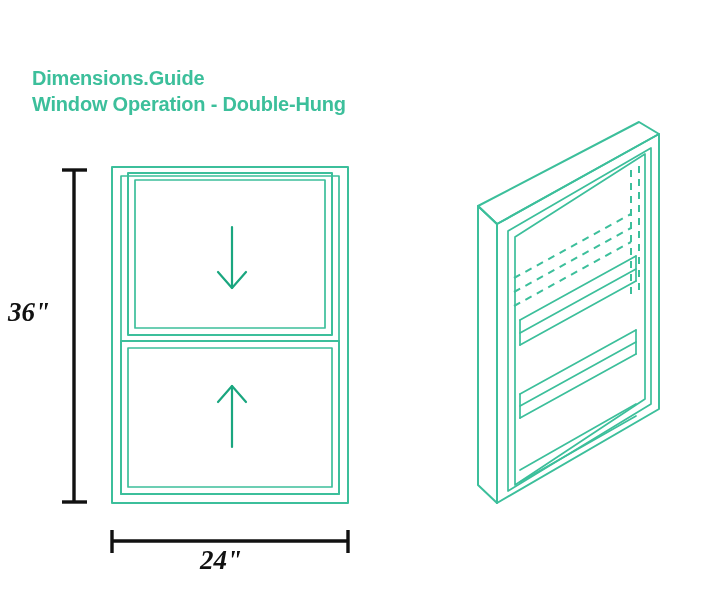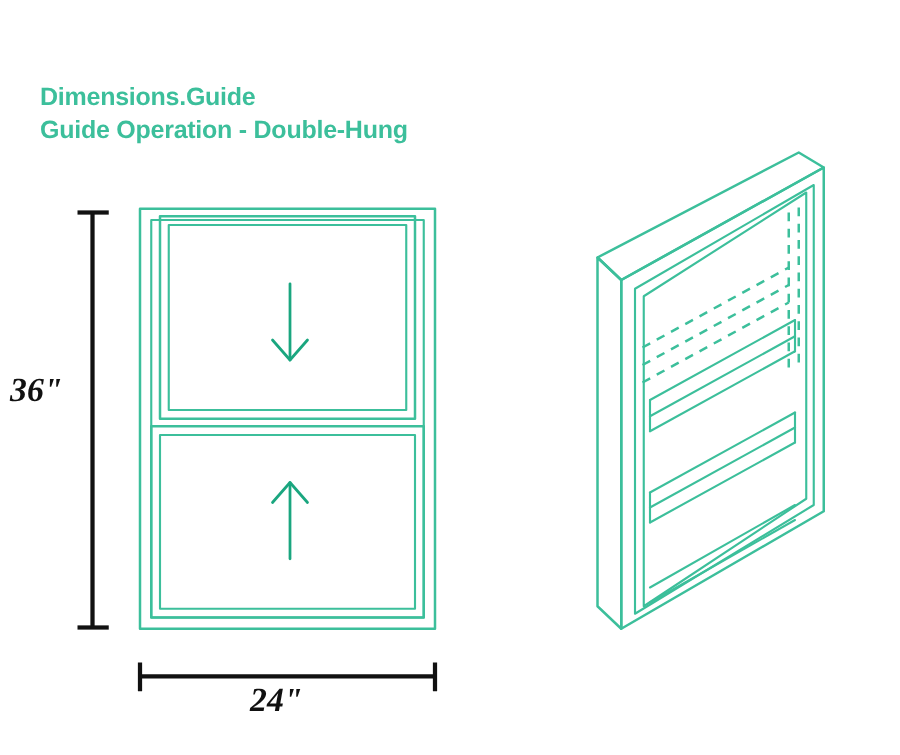--- a/index.html
+++ b/index.html
@@ -95,21 +95,21 @@
     stroke-linecap: butt;
   }
 </style>
 </head>
 <body>
 
 <div id="page">
 
   <div class="title-block">
     <div class="title-line">Dimensions.Guide</div>
-    <div class="title-line">Guide Operation - Double-Hung</div>
+    <div class="title-line">Window Operation - Double-Hung</div>
   </div>
 
   <div class="dim-label" id="dim-height-label">36"</div>
   <div class="dim-label" id="dim-width-label">24"</div>
 
   <svg width="720" height="604" viewBox="0 0 720 604" style="position:absolute;left:0;top:0;">
 
     <g>
       <line class="dimline" x1="74" y1="170" x2="74" y2="502"></line>
       <line class="dimcap" x1="62" y1="170" x2="87" y2="170"></line>

